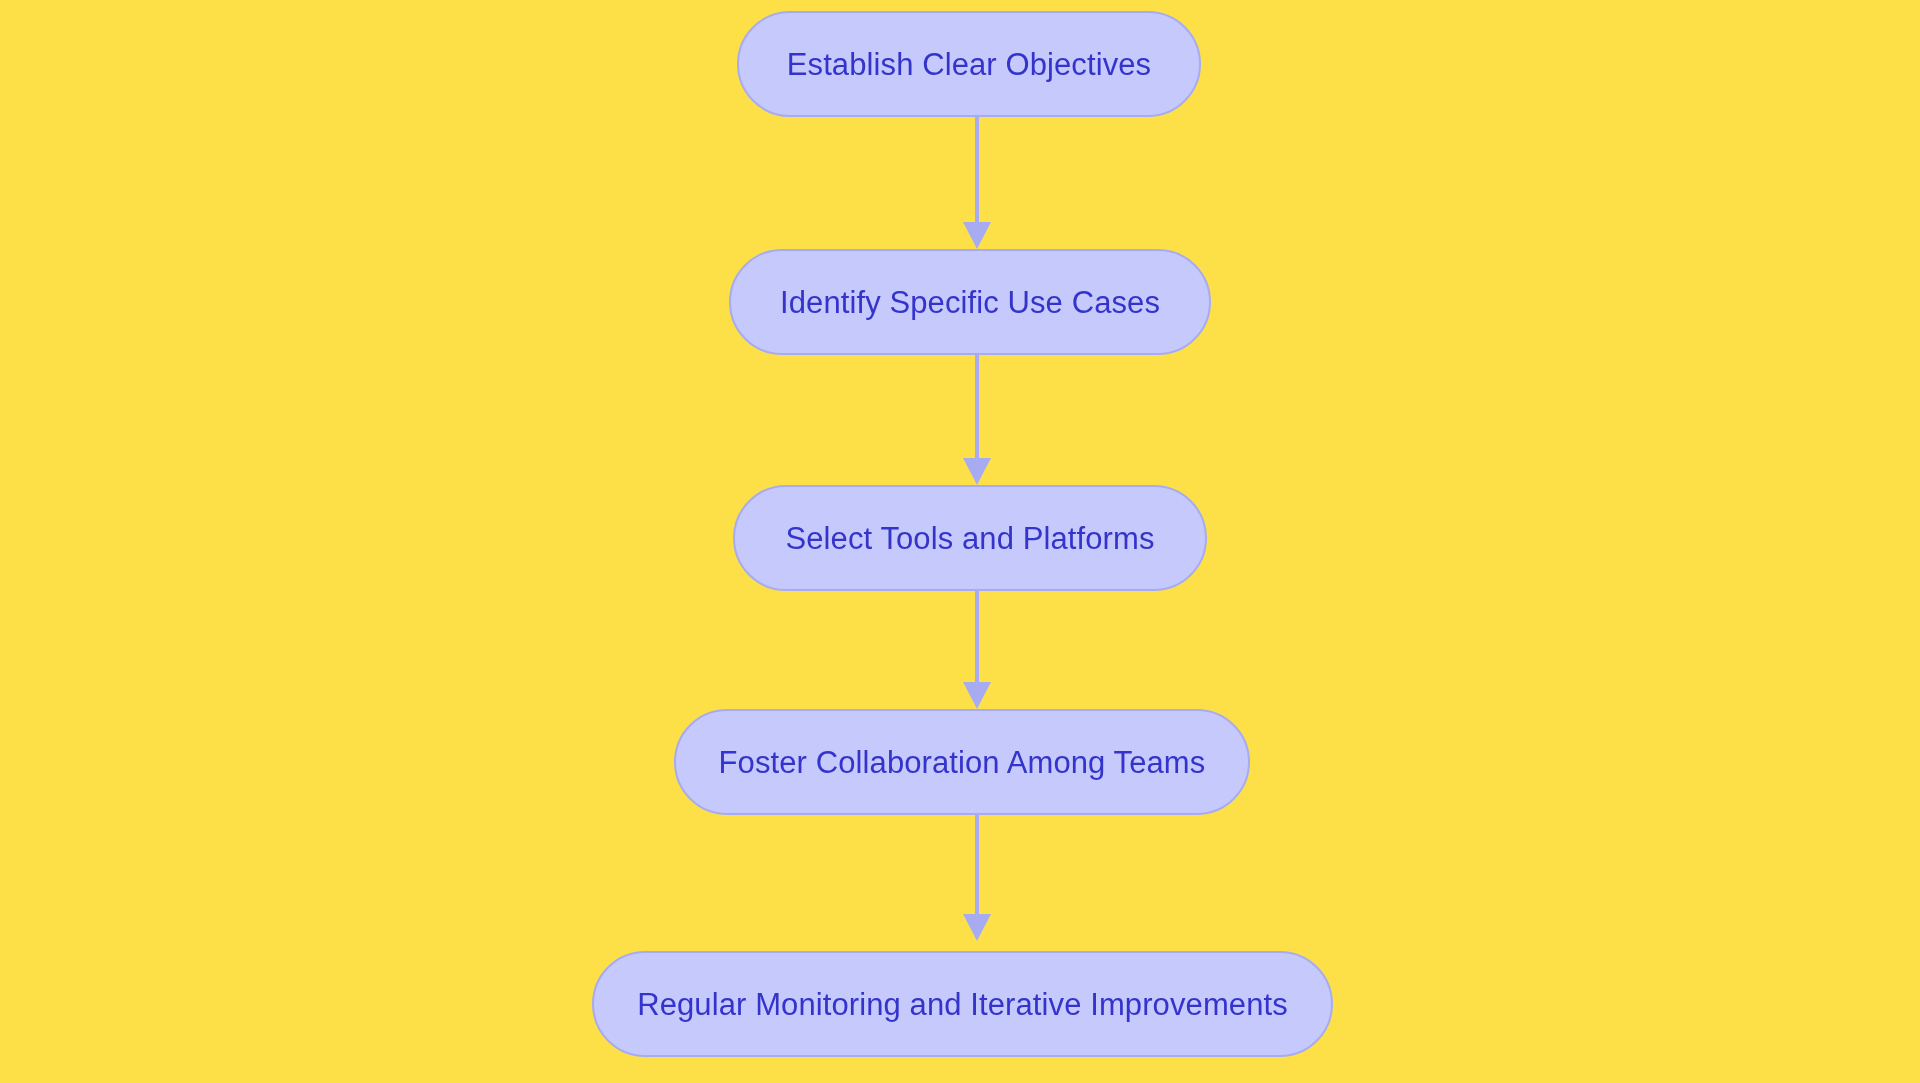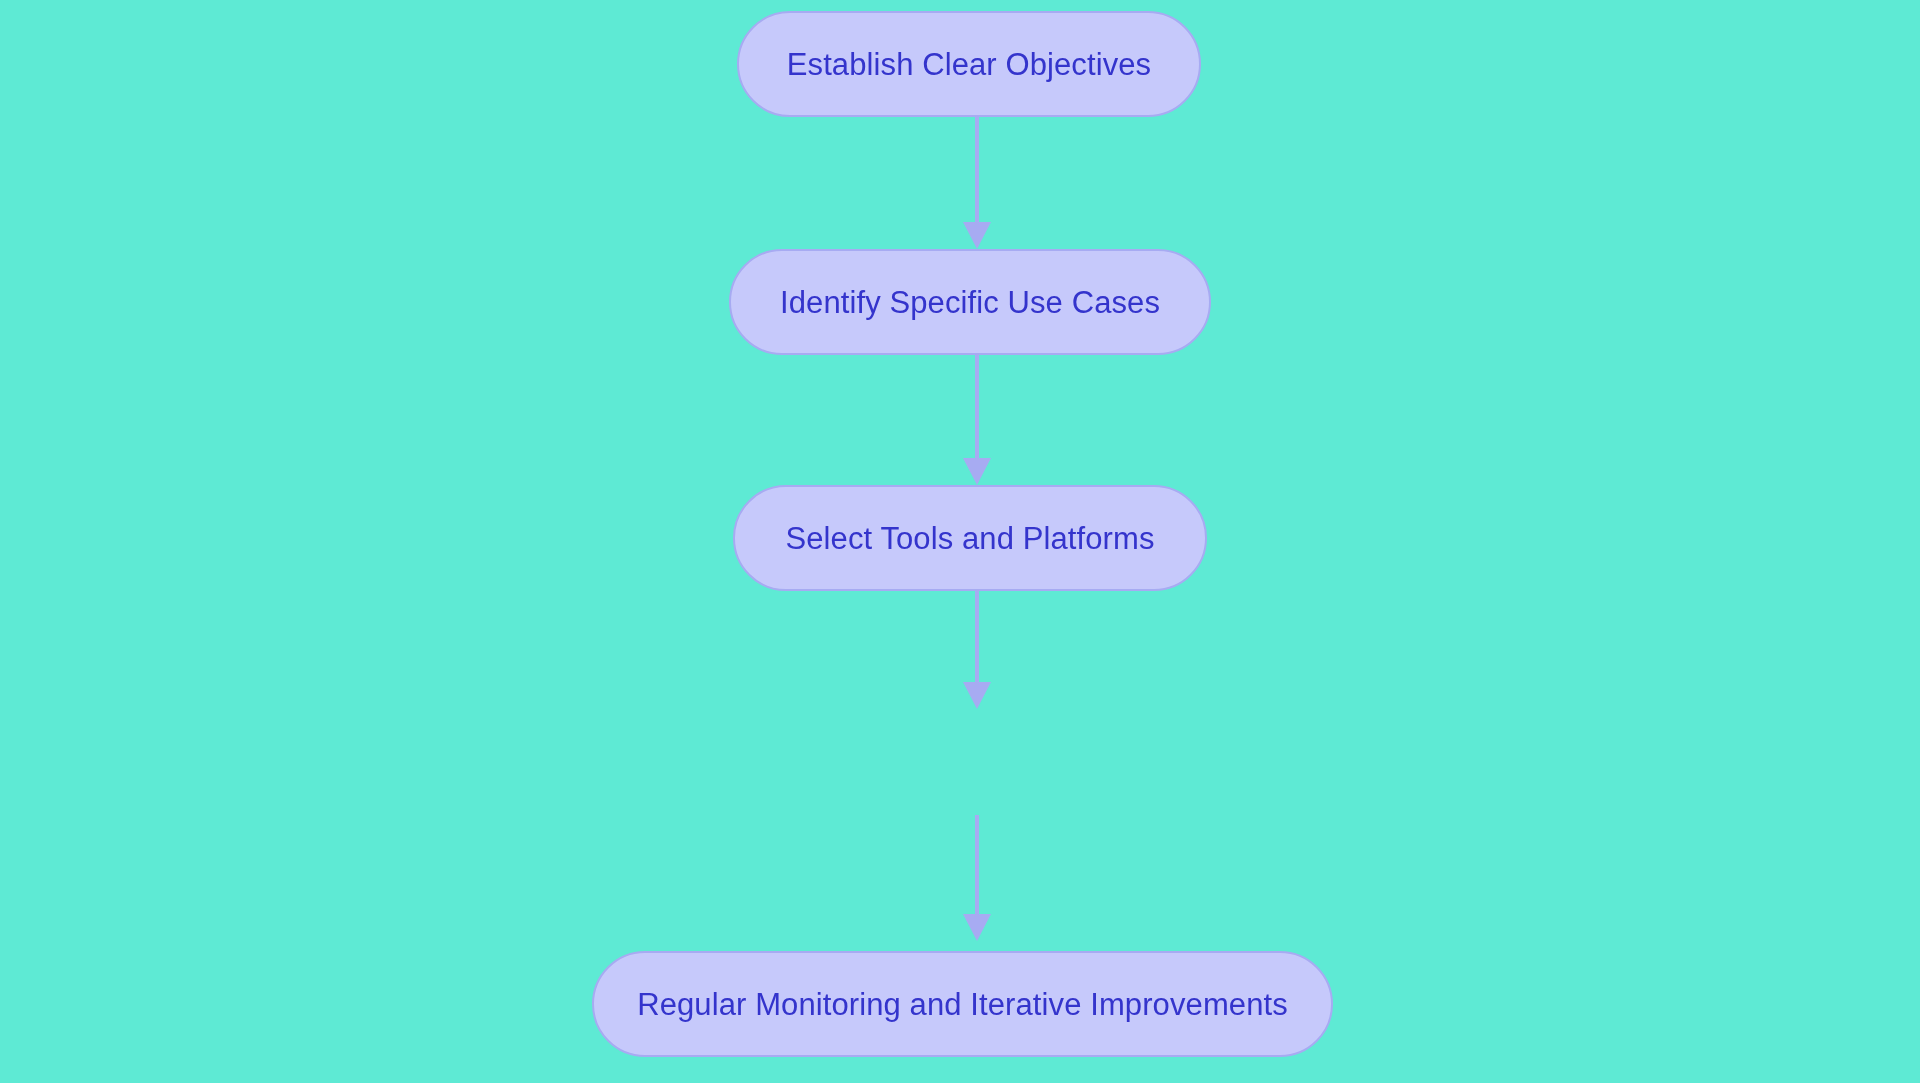--- a/index.html
+++ b/index.html
@@ -11,21 +11,21 @@
     width: 1920px;
     height: 1083px;
     font-family: "Liberation Sans", sans-serif;
     overflow: hidden;
   }
 
   #flowchart-canvas {
     position: relative;
     width: 1920px;
     height: 1083px;
-    background: #5eead4;
+    background: #fde047;
   }
 
   .flow-node {
     position: absolute;
     box-sizing: border-box;
     display: flex;
     align-items: center;
     justify-content: center;
     background: #c6c9fb;
     border: 2px solid #a7abf2;
@@ -98,18 +98,21 @@
   </div>
 
   <div class="flow-node node-2">
     <span class="node-label">Identify Specific Use Cases</span>
   </div>
 
   <div class="flow-node node-3">
     <span class="node-label">Select Tools and Platforms</span>
   </div>
 
+  <div class="flow-node node-4">
+    <span class="node-label">Foster Collaboration Among Teams</span>
+  </div>
 
   <div class="flow-node node-5">
     <span class="node-label">Regular Monitoring and Iterative Improvements</span>
   </div>
 
 </div>
 
 </body></html>

